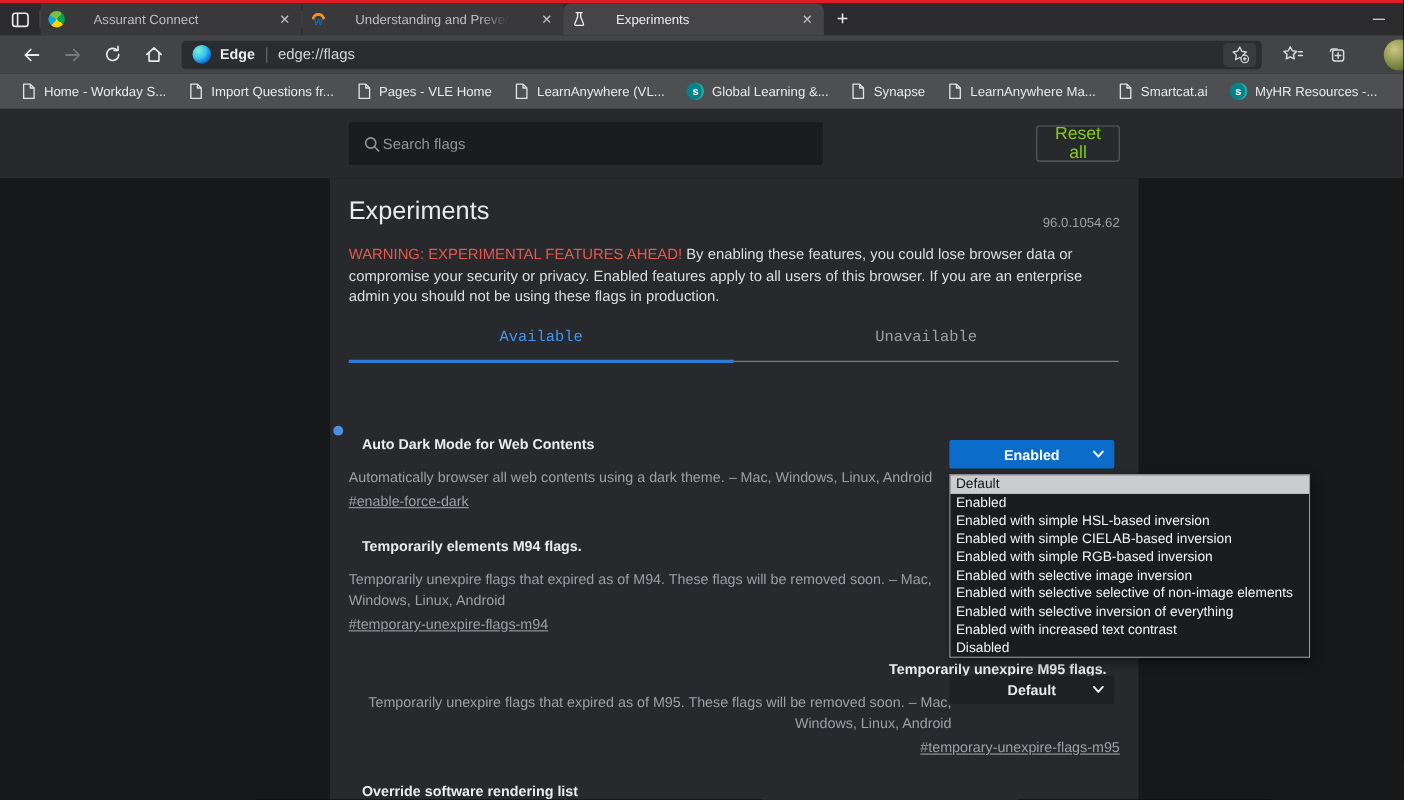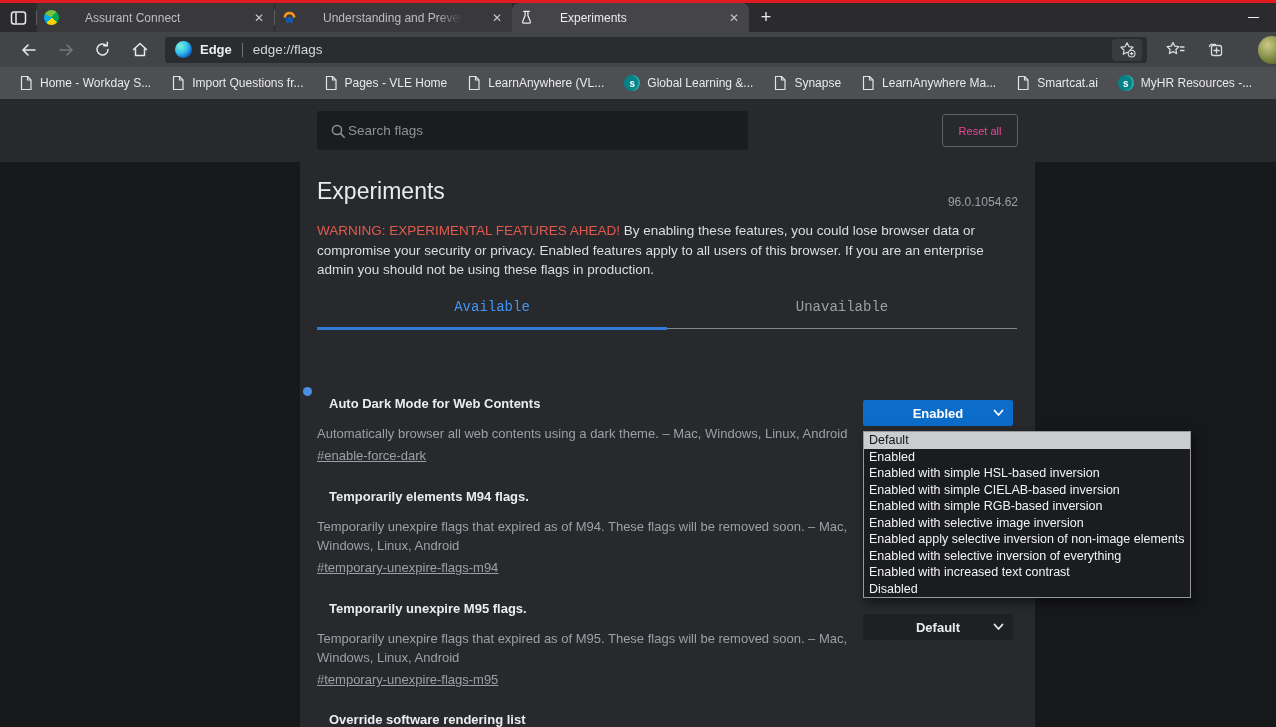--- a/index.html
+++ b/index.html
@@ -42,21 +42,21 @@
   .bookmarks { position:absolute; top:67px; left:0; right:0; height:32px; background:#4e4f53; display:flex; align-items:center; padding-left:9px; overflow:hidden; }
   .bm { display:flex; align-items:center; gap:7px; padding:0 10px; height:26px; border-radius:4px; font-size:12px; color:#e8e9eb; white-space:nowrap; }
   .sp-badge { width:16px; height:16px; border-radius:50%; background:#038387; color:#fff; font-size:10px; font-weight:700; display:flex; align-items:center; justify-content:center; box-shadow:inset -2px 0 0 #2aa7a4; }
 
   
   .page { position:absolute; top:99px; left:0; right:0; bottom:0; background:#17181a; }
   .flags-header { position:absolute; top:0; left:0; right:0; height:63px; background:#28292c; }
   .search-box { position:absolute; left:317px; top:12px; width:431px; height:39px; background:#1b1c1e; border-radius:3px; display:flex; align-items:center; gap:0; padding:0 13px; }
   .search-box input { flex:1; background:transparent; border:none; outline:none; font-family:inherit; font-size:13.5px; color:#d9dbde; }
   .search-box input::placeholder { color:#8f9398; }
-  .reset-btn { position:absolute; left:942px; top:15px; width:76px; height:33px; background:transparent; border:1px solid #5c5f63; border-radius:3px; color:#ec4899; font-size:11px; font-family:inherit; display:flex; align-items:center; justify-content:center; }
+  .reset-btn { position:absolute; left:942px; top:15px; width:76px; height:33px; background:transparent; border:1px solid #5c5f63; border-radius:3px; color:#84cc16; font-size:16px; font-family:inherit; display:flex; align-items:center; justify-content:center; }
 
   .content { position:absolute; left:300px; top:63px; width:735px; bottom:0; background:#28292c; }
   .page-title { position:absolute; left:17px; top:16px; margin:0; font-size:23px; font-weight:400; color:#e9ebed; }
   .version { position:absolute; right:17px; top:33px; font-size:12px; color:#9aa0a6; }
   .warning { position:absolute; left:17px; top:59px; width:696px; margin:0; font-size:13.5px; line-height:19.5px; color:#dbdee1; }
   .warning .red { color:#e25a4e; }
 
   .avail-tabs { position:absolute; left:17px; top:137px; width:700px;font-family:Liberation Mono, monospace; }
   .avail-tabs .labels { display:flex; }
   .avail-tabs .tcell { width:350px; text-align:center; font-size:14px; cursor:pointer; }
@@ -70,21 +70,21 @@
   .flag h3 { margin:12px; font-size:13px; font-weight:700; line-height:16px; color:#eaecee; }
   .flag .desc { margin:6px 0 0 0; width:548px; font-size:13px; line-height:19px; color:#9aa0a6; }
   .flag .plink { display:inline-block; margin-top:3px; font-size:13px; color:#9aa0a6; text-decoration:underline; line-height:19px; }
   .dot { position:absolute; left:3px; top:3px; width:9px; height:9px; border-radius:50%; background:#4a90e2; }
   .sel { position:absolute; left:563px; width:150px; height:26px; border-radius:2px; display:flex; align-items:center; justify-content:center; font-size:13px; font-weight:700; cursor:pointer; }
   .sel .chev { position:absolute; right:9px; top:9px; }
   .sel-blue { background:#0c6cca; color:#fff; }
   .sel-dark { background:#1e2023; color:#e9ebed; }
   #flag-0 { top:222px; } #flag-0 .sel { top:16px; }
   #flag-1 { top:315px; }
-  #flag-2 { top:427px; } #flag-2 .sel { top:25px; }
+  #flag-2 { top:427px;text-align:right; } #flag-2 .sel { top:25px; }
   #flag-3 { top:538px; }
 
   .dropdown { position:absolute; left:863px; top:431px; width:328px; background:#1b1c1e; border:1px solid #96979b; z-index:30; box-shadow:2px 4px 10px rgba(0,0,0,.55); }
   .opt { height:16.5px; line-height:16.5px; padding:0 5px; font-size:12.5px; color:#f3f4f5; white-space:nowrap; overflow:hidden; cursor:default; }
   .opt.selected { background:#cbcccd; color:#141517; }
 
   svg { display:block; }
 </style>
 </head>
 <body>
@@ -318,18 +318,18 @@
     </div>
   </div>
 
   <div class="dropdown">
     <div class="opt selected">Default</div>
     <div class="opt">Enabled</div>
     <div class="opt">Enabled with simple HSL-based inversion</div>
     <div class="opt">Enabled with simple CIELAB-based inversion</div>
     <div class="opt">Enabled with simple RGB-based inversion</div>
     <div class="opt">Enabled with selective image inversion</div>
-    <div class="opt">Enabled apply selective inversion of non-image elements</div>
+    <div class="opt">Enabled with selective selective of non-image elements</div>
     <div class="opt">Enabled with selective inversion of everything</div>
     <div class="opt">Enabled with increased text contrast</div>
     <div class="opt">Disabled</div>
   </div>
 </div>
 
 </body></html>

